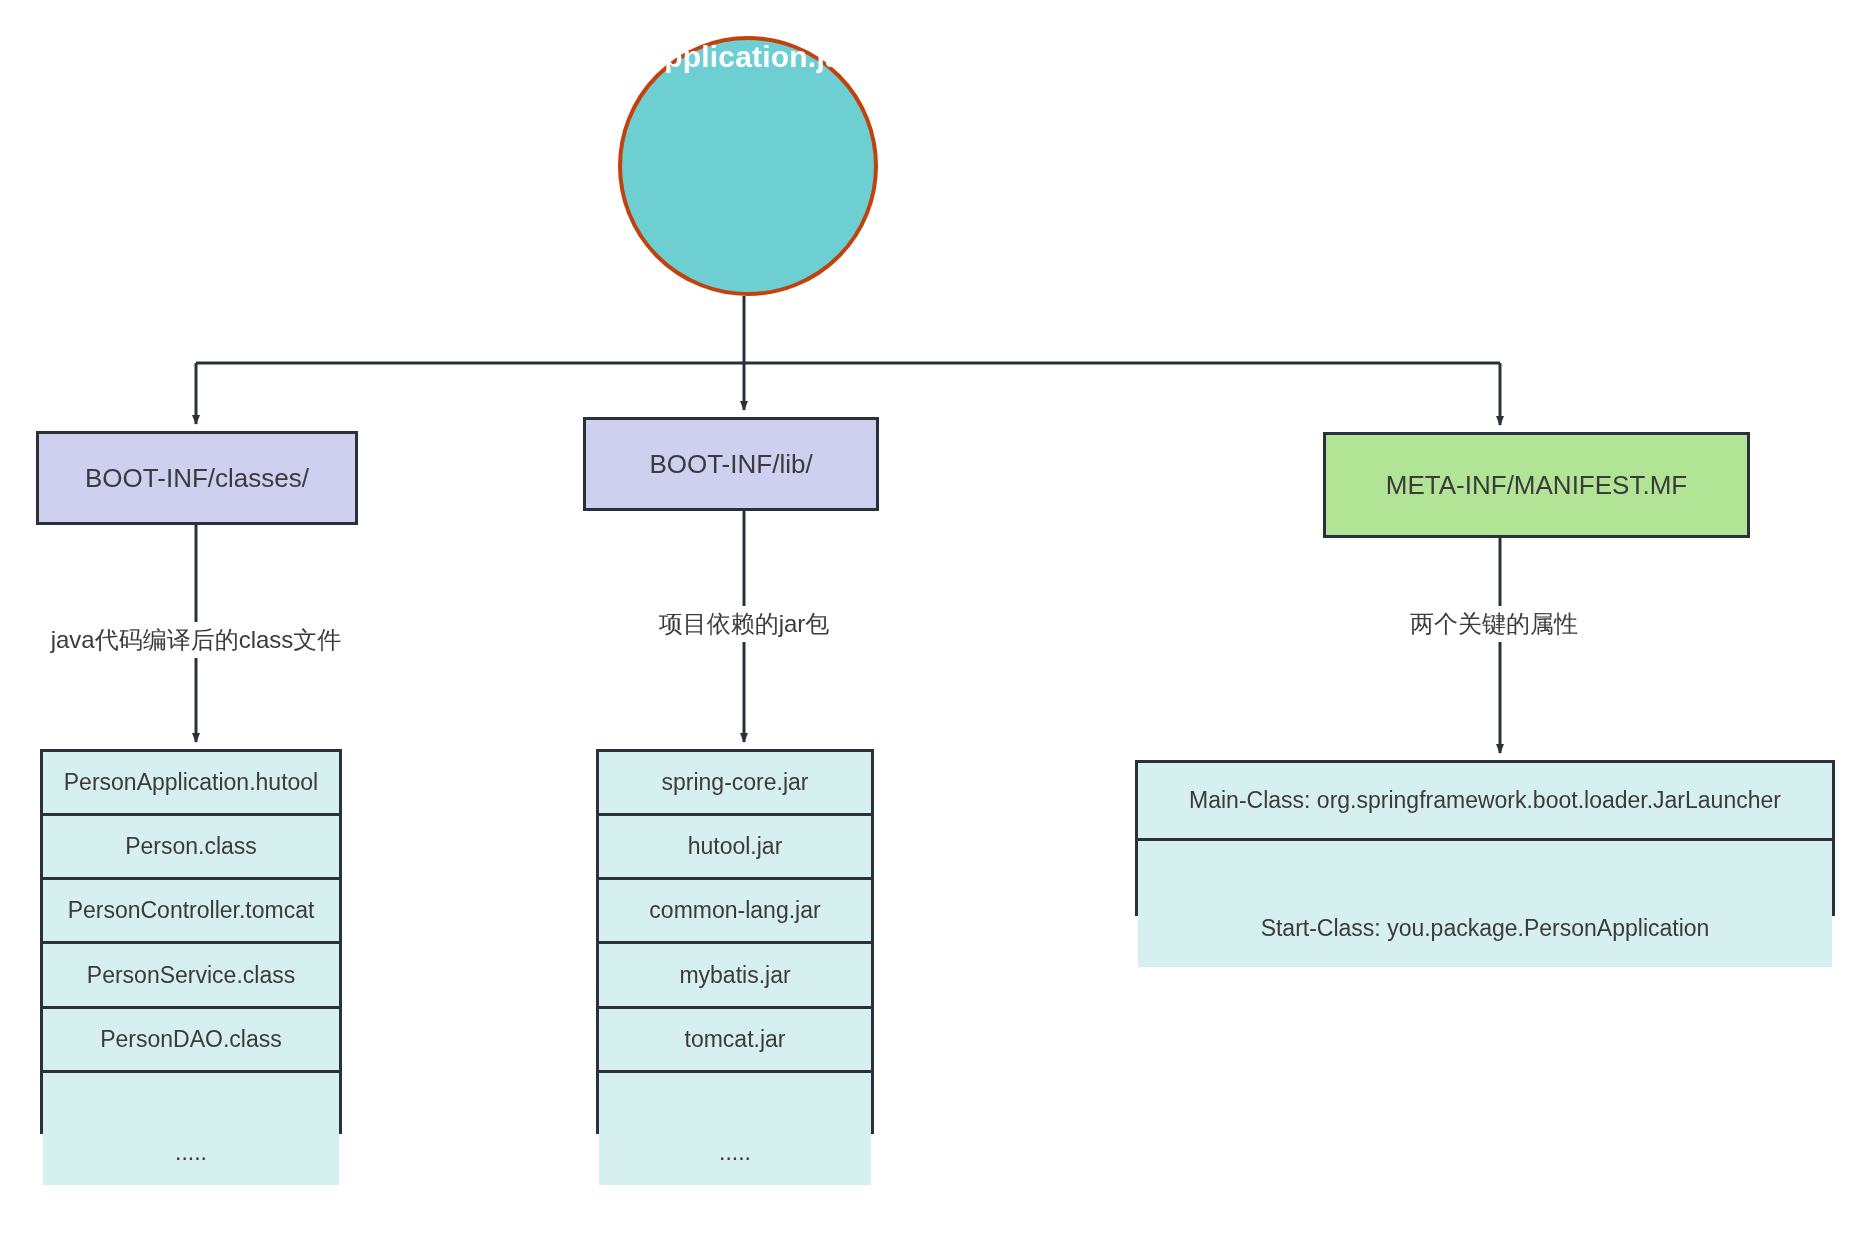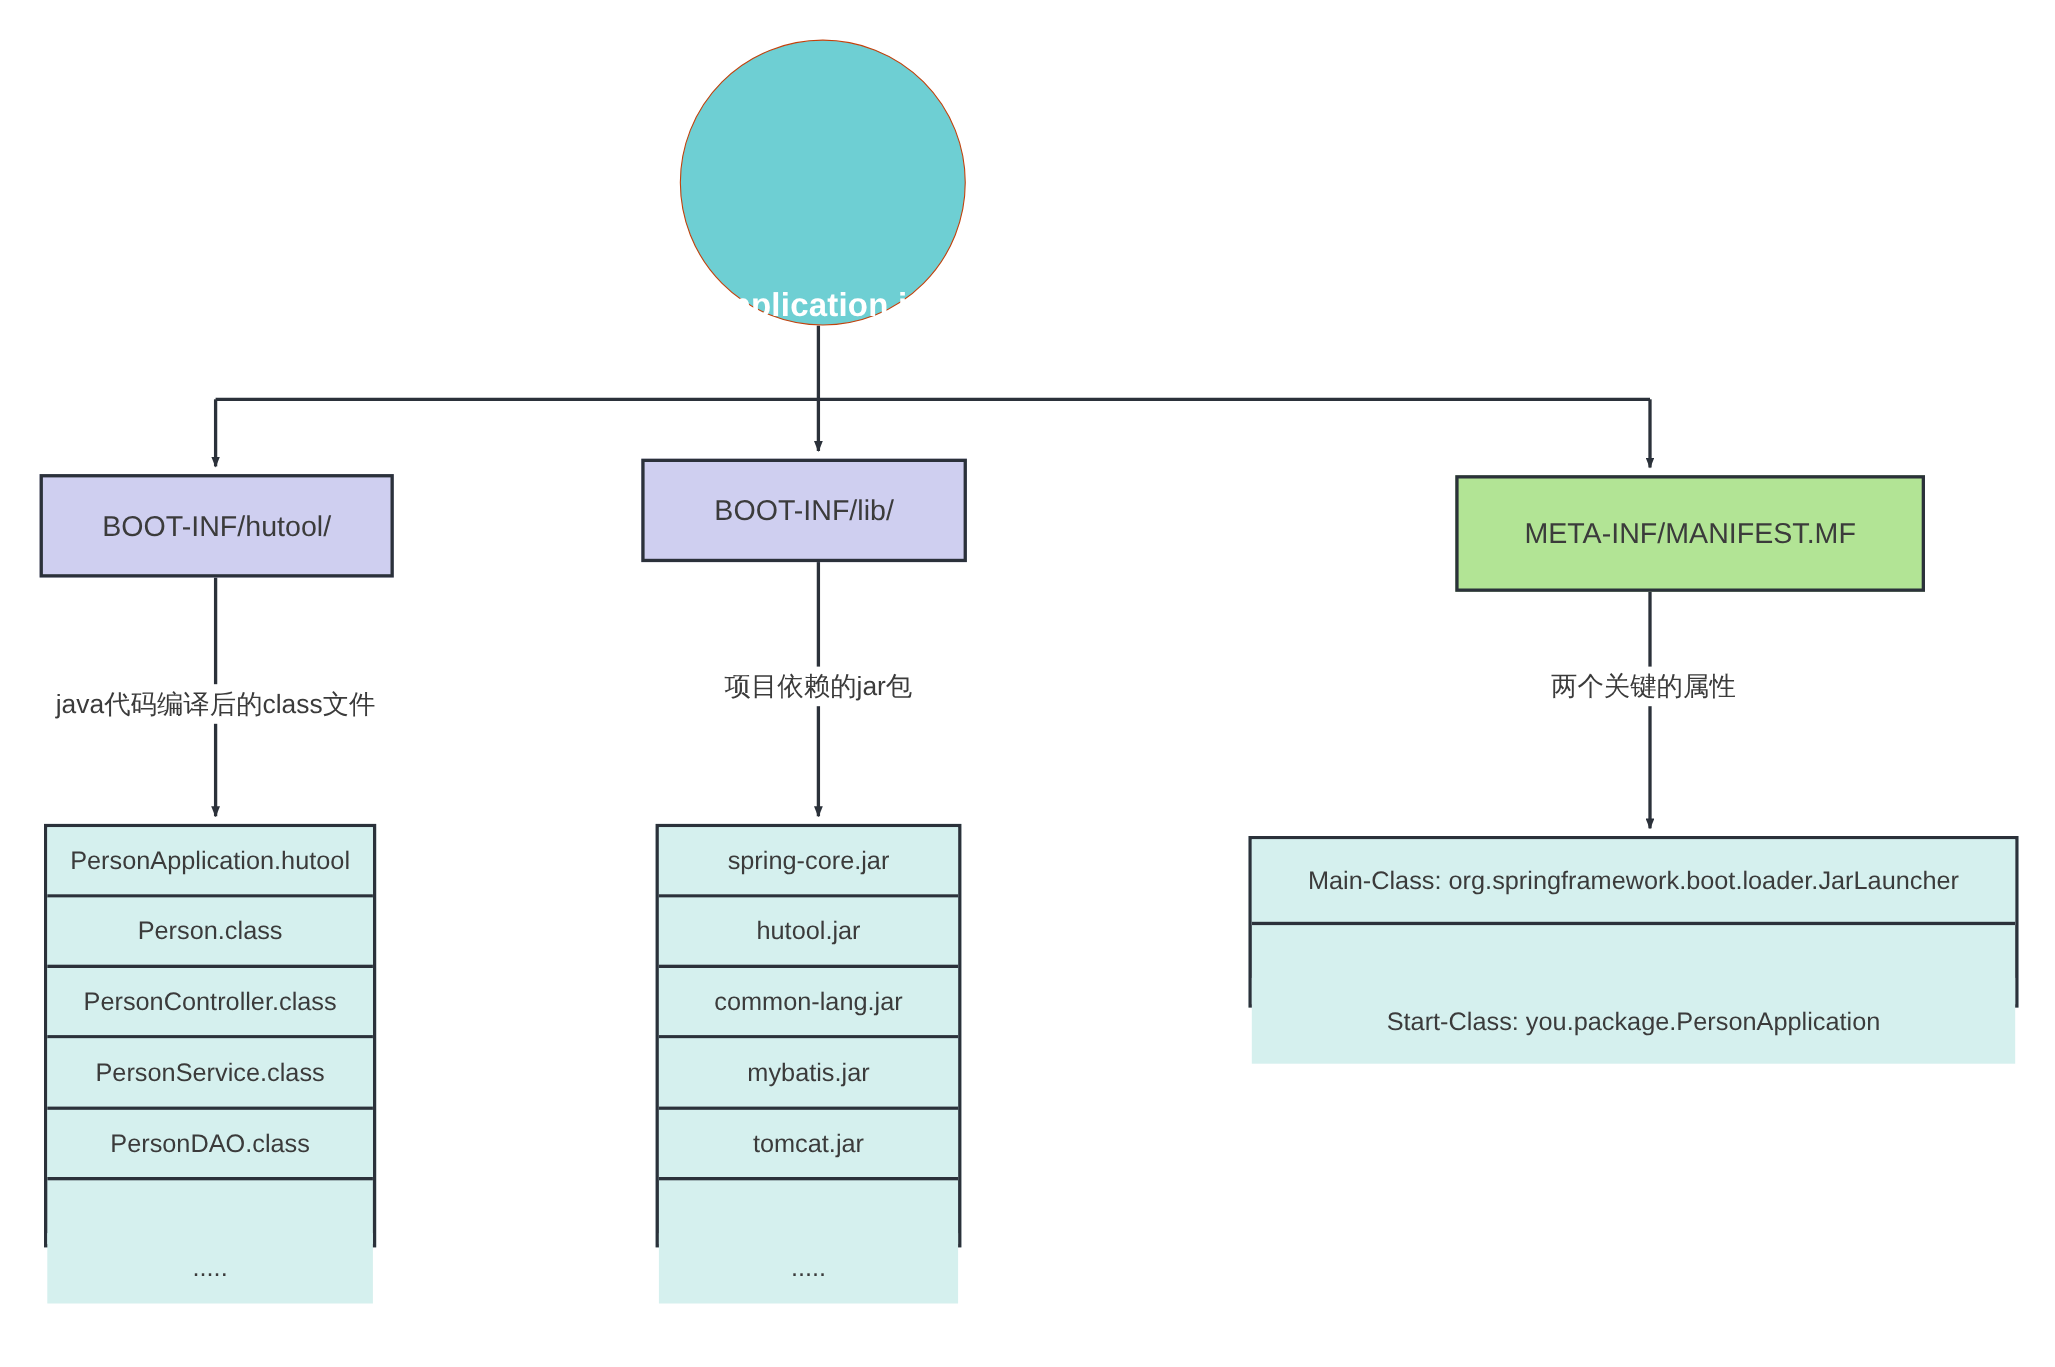--- a/index.html
+++ b/index.html
@@ -28,24 +28,24 @@
 
   
   .root-node {
     position: absolute;
     left: 618px;
     top: 36px;
     width: 260px;
     height: 260px;
     border-radius: 50%;
     background: #6ECFD3;
-    border: 1px solid #c2410c;
+    border: 4px solid #c2410c;
     box-sizing: border-box;
     display: flex;
-    align-items: flex-end;
+    align-items: flex-start;
     justify-content: center;
   }
   .root-label {
     color: #ffffff;
     font-size: 30px;
     font-weight: bold;
     letter-spacing: 0.2px;
     white-space: nowrap;
   }
 
@@ -145,21 +145,21 @@
     <path d="M 744,511 L 744,742" stroke="#2b313a" stroke-width="3" fill="none" marker-end="url(#arrowhead)"></path>
 
     <path d="M 1500,538 L 1500,753" stroke="#2b313a" stroke-width="3" fill="none" marker-end="url(#arrowhead)"></path>
   </svg>
 
   <div class="root-node">
     <span class="root-label">Application.jar</span>
   </div>
 
   <div id="node-classes" class="rect-node fill-purple">
-    <span class="rect-label">BOOT-INF/hutool/</span>
+    <span class="rect-label">BOOT-INF/classes/</span>
   </div>
 
   <div id="node-lib" class="rect-node fill-purple">
     <span class="rect-label">BOOT-INF/lib/</span>
   </div>
 
   <div id="node-manifest" class="rect-node fill-green">
     <span class="rect-label">META-INF/MANIFEST.MF</span>
   </div>
 
@@ -168,21 +168,21 @@
   <div id="label-manifest" class="edge-label">两个关键的属性</div>
 
   <div id="stack-classes" class="stack">
     <div class="stack-row">
       <span class="row-label">PersonApplication.hutool</span>
     </div>
     <div class="stack-row">
       <span class="row-label">Person.class</span>
     </div>
     <div class="stack-row">
-      <span class="row-label">PersonController.class</span>
+      <span class="row-label">PersonController.tomcat</span>
     </div>
     <div class="stack-row">
       <span class="row-label">PersonService.class</span>
     </div>
     <div class="stack-row">
       <span class="row-label">PersonDAO.class</span>
     </div>
     <div class="stack-row">
       <span class="row-label">.....</span>
     </div>

